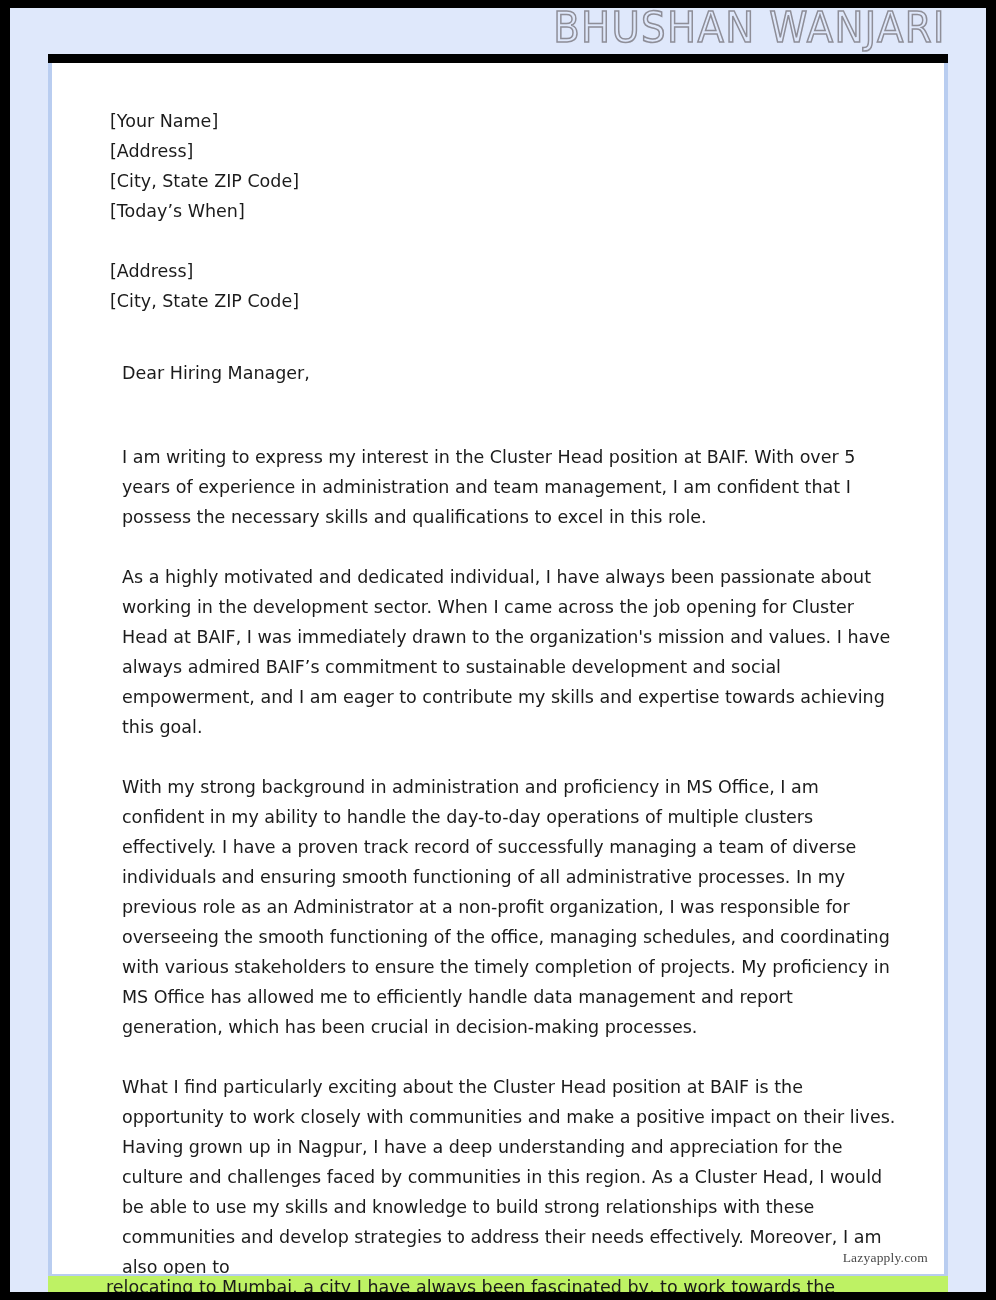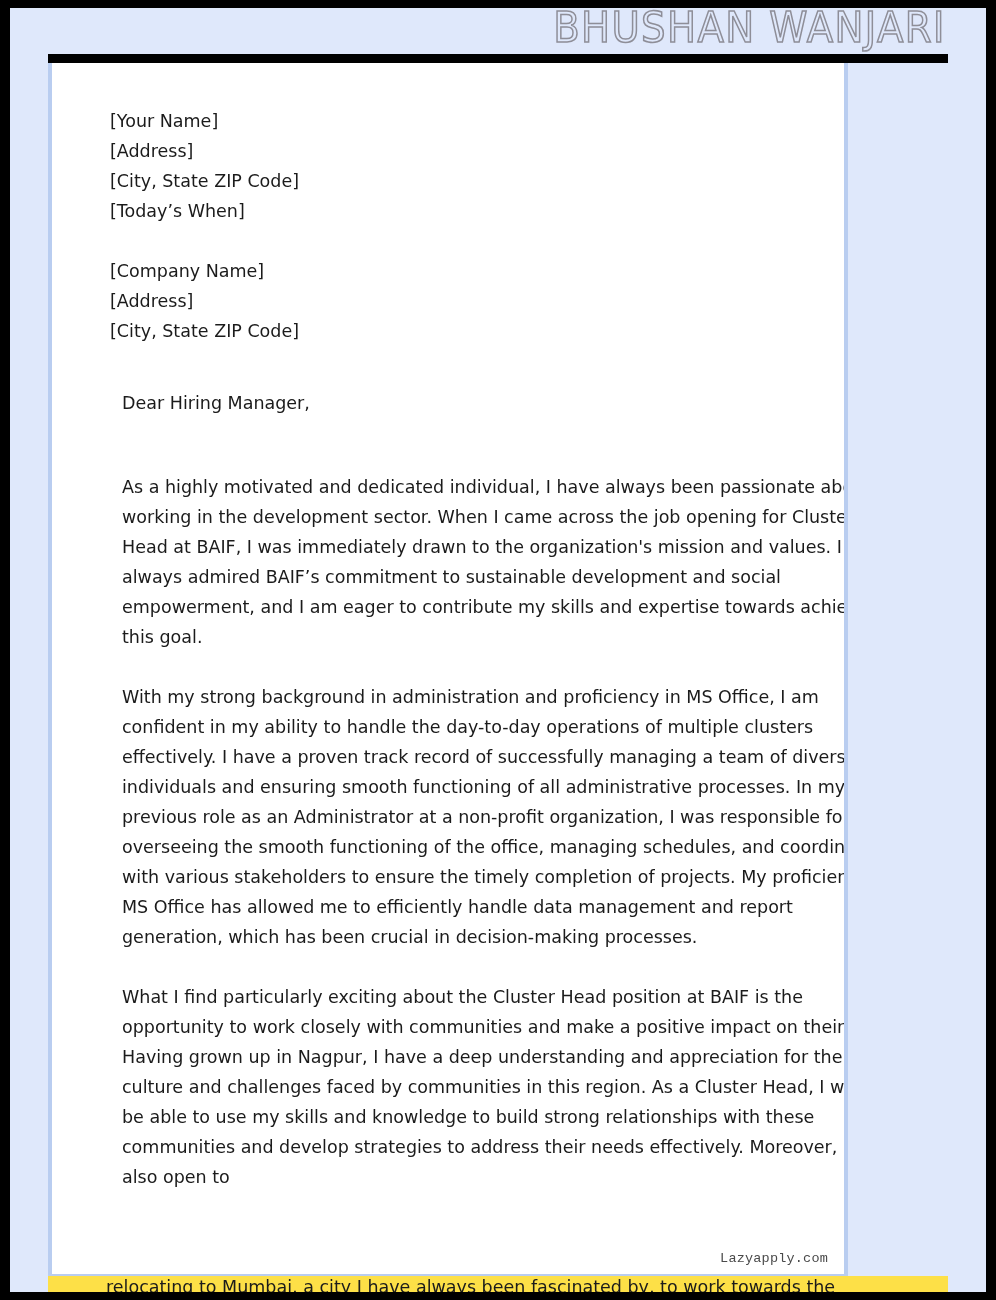--- a/index.html
+++ b/index.html
@@ -56,21 +56,21 @@
     width: 900px;
     height: 9px;
     background: #000000;
   }
 
   
   .page-sheet {
     position: absolute;
     left: 38px;
     top: 55px;
-    width: 800px;
+    width: 900px;
     height: 1213px;
     background: #ffffff;
     border-left: 4px solid #b9cdf0;
     border-right: 4px solid #b9cdf0;
     border-bottom: 2px solid #b9cdf0;
     box-sizing: border-box;
     overflow: hidden;
   }
 
   .page-inner {
@@ -107,42 +107,42 @@
     margin-top: 30px;
   }
 
   
   .spill-area {
     position: absolute;
     left: 38px;
     top: 1268px;
     width: 900px;
     height: 16px;
-    background: #fde047;
+    background: #bef264;
     overflow: hidden;
   }
 
   .spill-line {
     position: absolute;
     left: 58px;
     top: -4px;
     width: 820px;
     font-family: "DejaVu Sans", sans-serif;
     font-size: 17.5px;
     line-height: 30px;
     color: #1b1b1b;
     white-space: nowrap;
   }
 
   
   .watermark {
     position: absolute;
     right: 16px;
     bottom: 8px;
-    font-family: Liberation Mono, monospace;
+    font-family: Liberation Serif, serif;
     font-size: 13.5px;
     color: #4a4a4a;
     letter-spacing: 0.2px;
     white-space: nowrap;
   }
 </style>
 </head>
 <body>
 
 <div id="screen">
@@ -159,31 +159,31 @@
       <div>
         <span class="addr-line">[Your Name]</span>
         <span class="addr-line">[Address]</span>
         <span class="addr-line">[City, State ZIP Code]</span>
         <span class="addr-line">[Today’s When]</span>
       </div>
 
       <div class="block-gap"></div>
 
       <div>
-        <span class="addr-line">[Company Name]</span>
         <span class="addr-line">[Address]</span>
         <span class="addr-line">[City, State ZIP Code]</span>
       </div>
 
       <div class="block-gap"></div>
 
       <p class="para">Dear Hiring Manager,</p>
 
       <div class="block-gap"></div>
 
+      <p class="para">I am writing to express my interest in the Cluster Head position at BAIF. With over 5 years of experience in administration and team management, I am confident that I possess the necessary skills and qualifications to excel in this role.</p>
       <p class="para">As a highly motivated and dedicated individual, I have always been passionate about working in the development sector. When I came across the job opening for Cluster Head at BAIF, I was immediately drawn to the organization's mission and values. I have always admired BAIF’s commitment to sustainable development and social empowerment, and I am eager to contribute my skills and expertise towards achieving this goal.</p>
       <p class="para">With my strong background in administration and proficiency in MS Office, I am confident in my ability to handle the day-to-day operations of multiple clusters effectively. I have a proven track record of successfully managing a team of diverse individuals and ensuring smooth functioning of all administrative processes. In my previous role as an Administrator at a non-profit organization, I was responsible for overseeing the smooth functioning of the office, managing schedules, and coordinating with various stakeholders to ensure the timely completion of projects. My proficiency in MS Office has allowed me to efficiently handle data management and report generation, which has been crucial in decision-making processes.</p>
       <p class="para">What I find particularly exciting about the Cluster Head position at BAIF is the opportunity to work closely with communities and make a positive impact on their lives. Having grown up in Nagpur, I have a deep understanding and appreciation for the culture and challenges faced by communities in this region. As a Cluster Head, I would be able to use my skills and knowledge to build strong relationships with these communities and develop strategies to address their needs effectively. Moreover, I am also open to</p>
 
     </div>
 
     <div class="watermark">Lazyapply.com</div>
   </div>
 
   <div class="spill-area">

